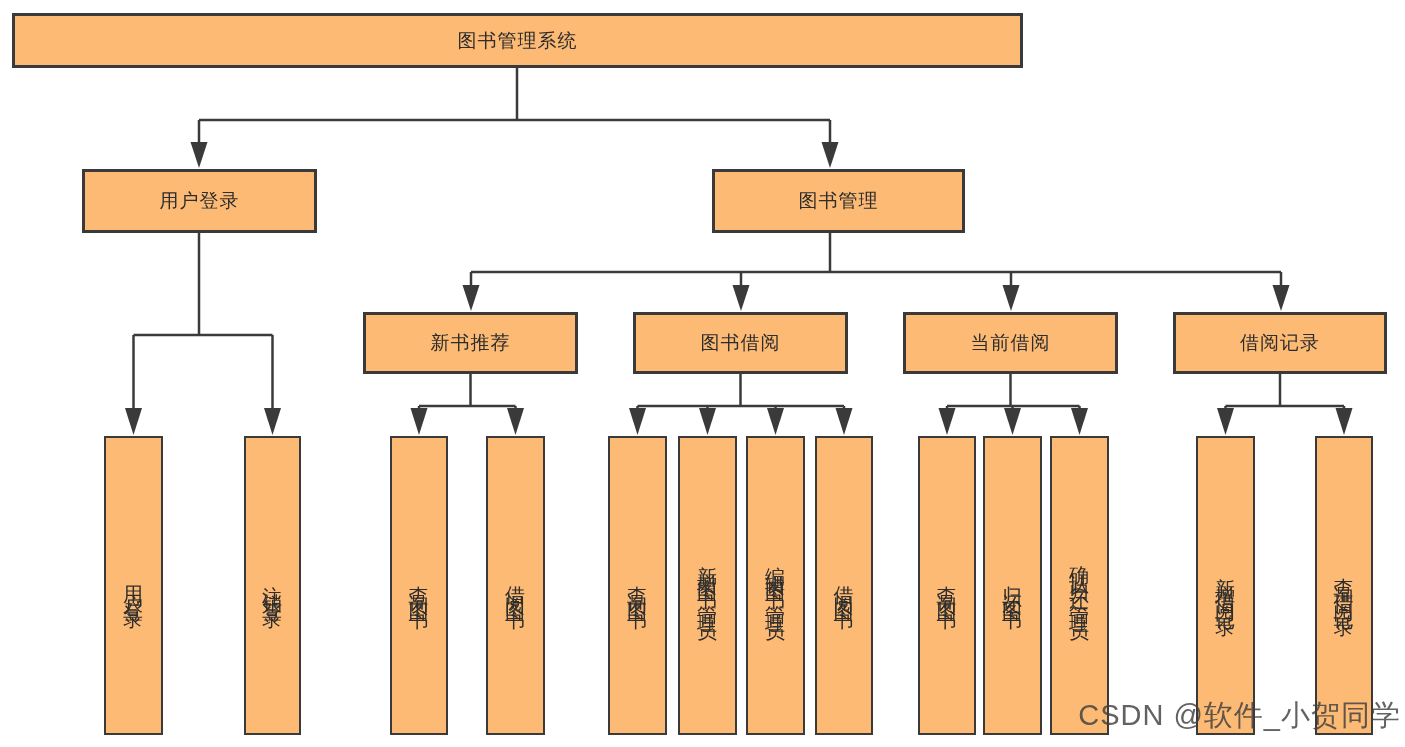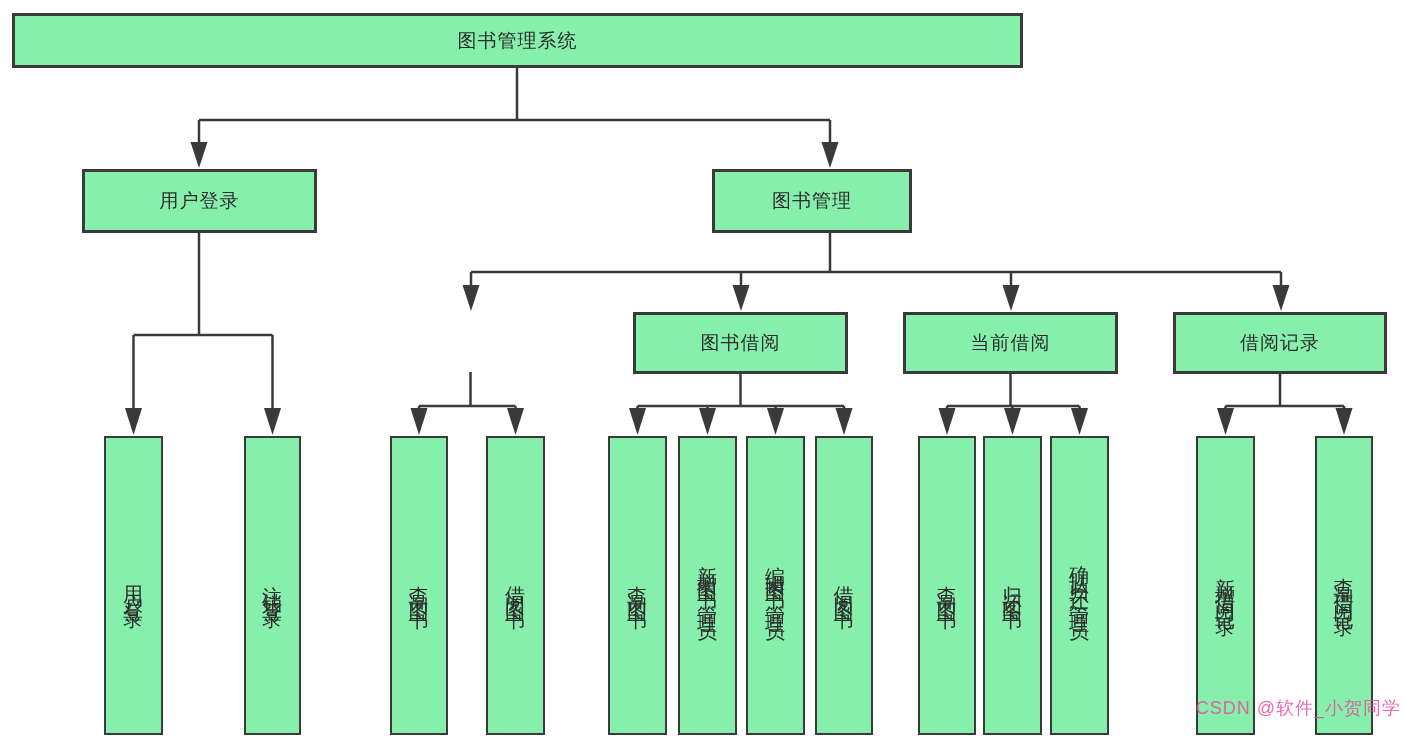--- a/index.html
+++ b/index.html
@@ -16,21 +16,21 @@
     overflow: hidden;
   }
   #connectors {
     position: absolute;
     left: 0; top: 0;
     z-index: 0;
   }
   .node {
     position: absolute;
     box-sizing: border-box;
-    background: #86efac;
+    background: #fdba74;
     border: 3px solid #3a3a3a;
     display: flex;
     align-items: center;
     justify-content: center;
     color: #2d2d2d;
     z-index: 1;
   }
   .node.vbox {
     border-width: 2px;
     top: 436px;
@@ -44,22 +44,22 @@
   .vtext {
     writing-mode: vertical-rl;
     font-size: 20px;
     letter-spacing: 8px;
     line-height: 1;
   }
   .watermark {
     position: absolute;
     top: 696px;
     right: 4px;
-    font-size: 18px;
-    color: #ec4899;
+    font-size: 29px;
+    color: #404040;
     opacity: 0.82;
     z-index: 2;
     white-space: nowrap;
     letter-spacing: 1px;
   }
 </style>
 </head>
 <body>
 
 <div id="canvas">
@@ -126,24 +126,27 @@
     <polygon points="1344,435 1335.5,408 1352.5,408" fill="#3a3a3a" stroke="none"></polygon>
   </svg>
 
   <div class="node" style="left:12px; top:13px; width:1011px; height:55px;">
     <span class="htext">图书管理系统</span>
   </div>
 
   <div class="node" style="left:82px; top:169px; width:235px; height:64px;">
     <span class="htext">用户登录</span>
   </div>
-  <div class="node" style="left:712px; top:169px; width:200px; height:64px;">
+  <div class="node" style="left:712px; top:169px; width:253px; height:64px;">
     <span class="htext">图书管理</span>
   </div>
 
+  <div class="node" style="left:363px; top:312px; width:215px; height:62px;">
+    <span class="htext">新书推荐</span>
+  </div>
   <div class="node" style="left:903px; top:312px; width:215px; height:62px;">
     <span class="htext">当前借阅</span>
   </div>
   <div class="node" style="left:633px; top:312px; width:215px; height:62px;">
     <span class="htext">图书借阅</span>
   </div>
   <div class="node" style="left:1173px; top:312px; width:214px; height:62px;">
     <span class="htext">借阅记录</span>
   </div>
 

